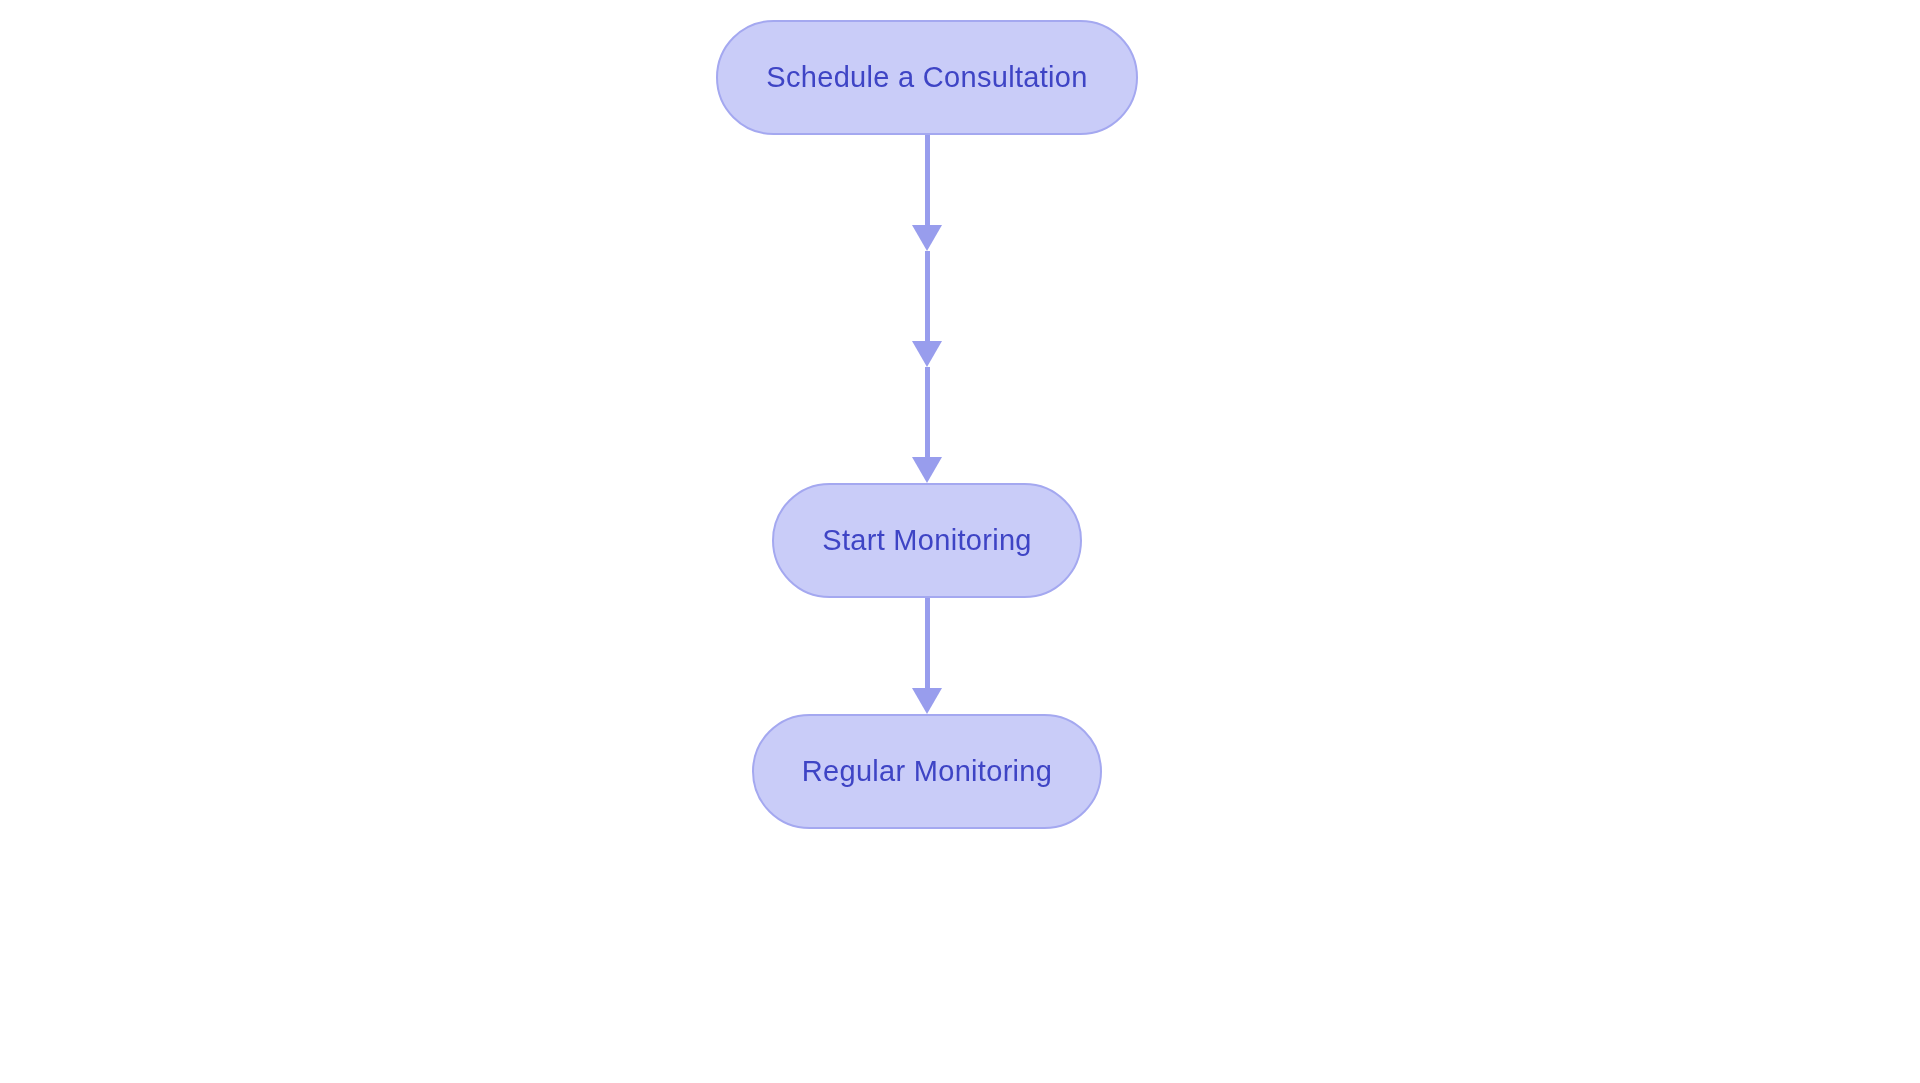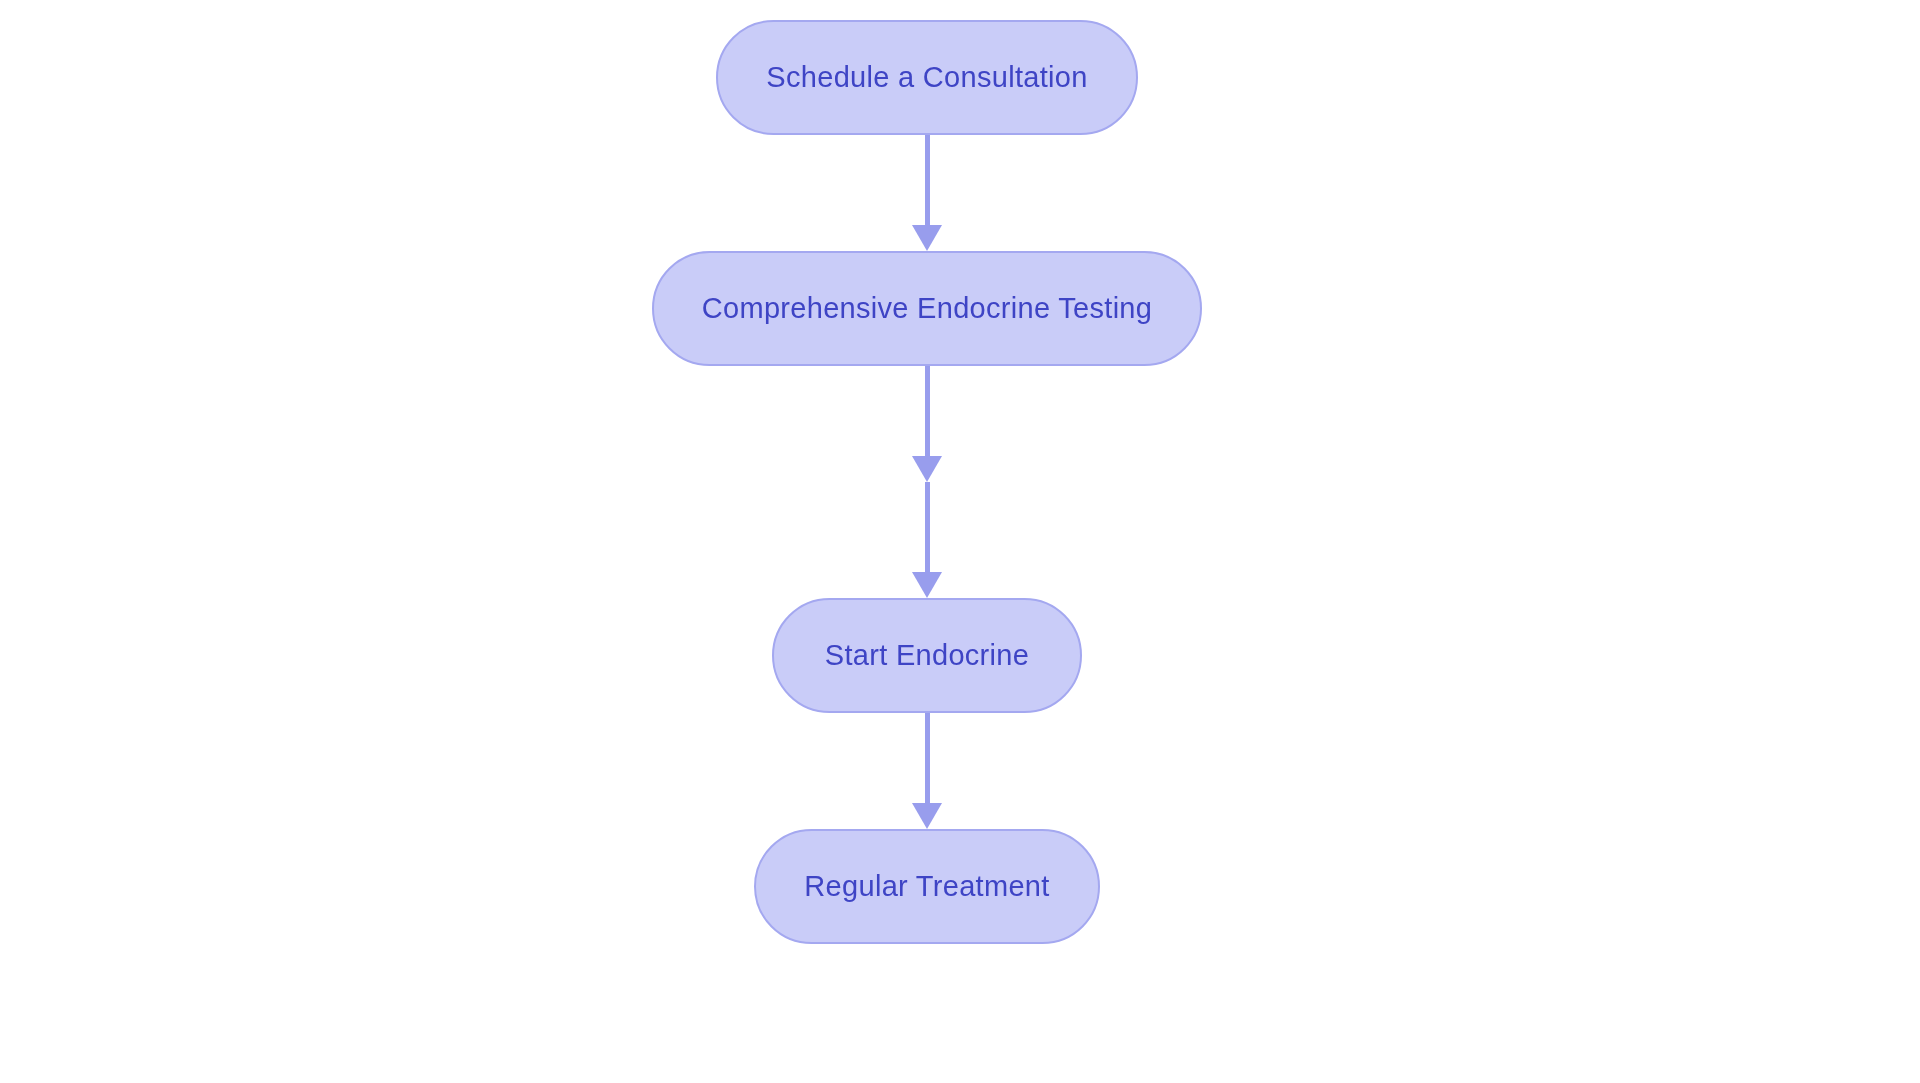--- a/index.html
+++ b/index.html
@@ -73,41 +73,38 @@
 
   <div class="flow-node">
     <span class="node-label">Schedule a Consultation</span>
   </div>
 
   <div class="flow-arrow">
     <div class="arrow-shaft"></div>
     <div class="arrow-head"></div>
   </div>
 
-  <div class="flow-node">
-    <span class="node-label">Comprehensive Endocrine Testing</span>
-  </div>
 
   <div class="flow-arrow">
     <div class="arrow-shaft"></div>
     <div class="arrow-head"></div>
   </div>
 
 
   <div class="flow-arrow">
     <div class="arrow-shaft"></div>
     <div class="arrow-head"></div>
   </div>
 
   <div class="flow-node">
-    <span class="node-label">Start Endocrine</span>
+    <span class="node-label">Start Monitoring</span>
   </div>
 
   <div class="flow-arrow">
     <div class="arrow-shaft"></div>
     <div class="arrow-head"></div>
   </div>
 
   <div class="flow-node">
-    <span class="node-label">Regular Treatment</span>
+    <span class="node-label">Regular Monitoring</span>
   </div>
 
 </div>
 
 </body></html>

